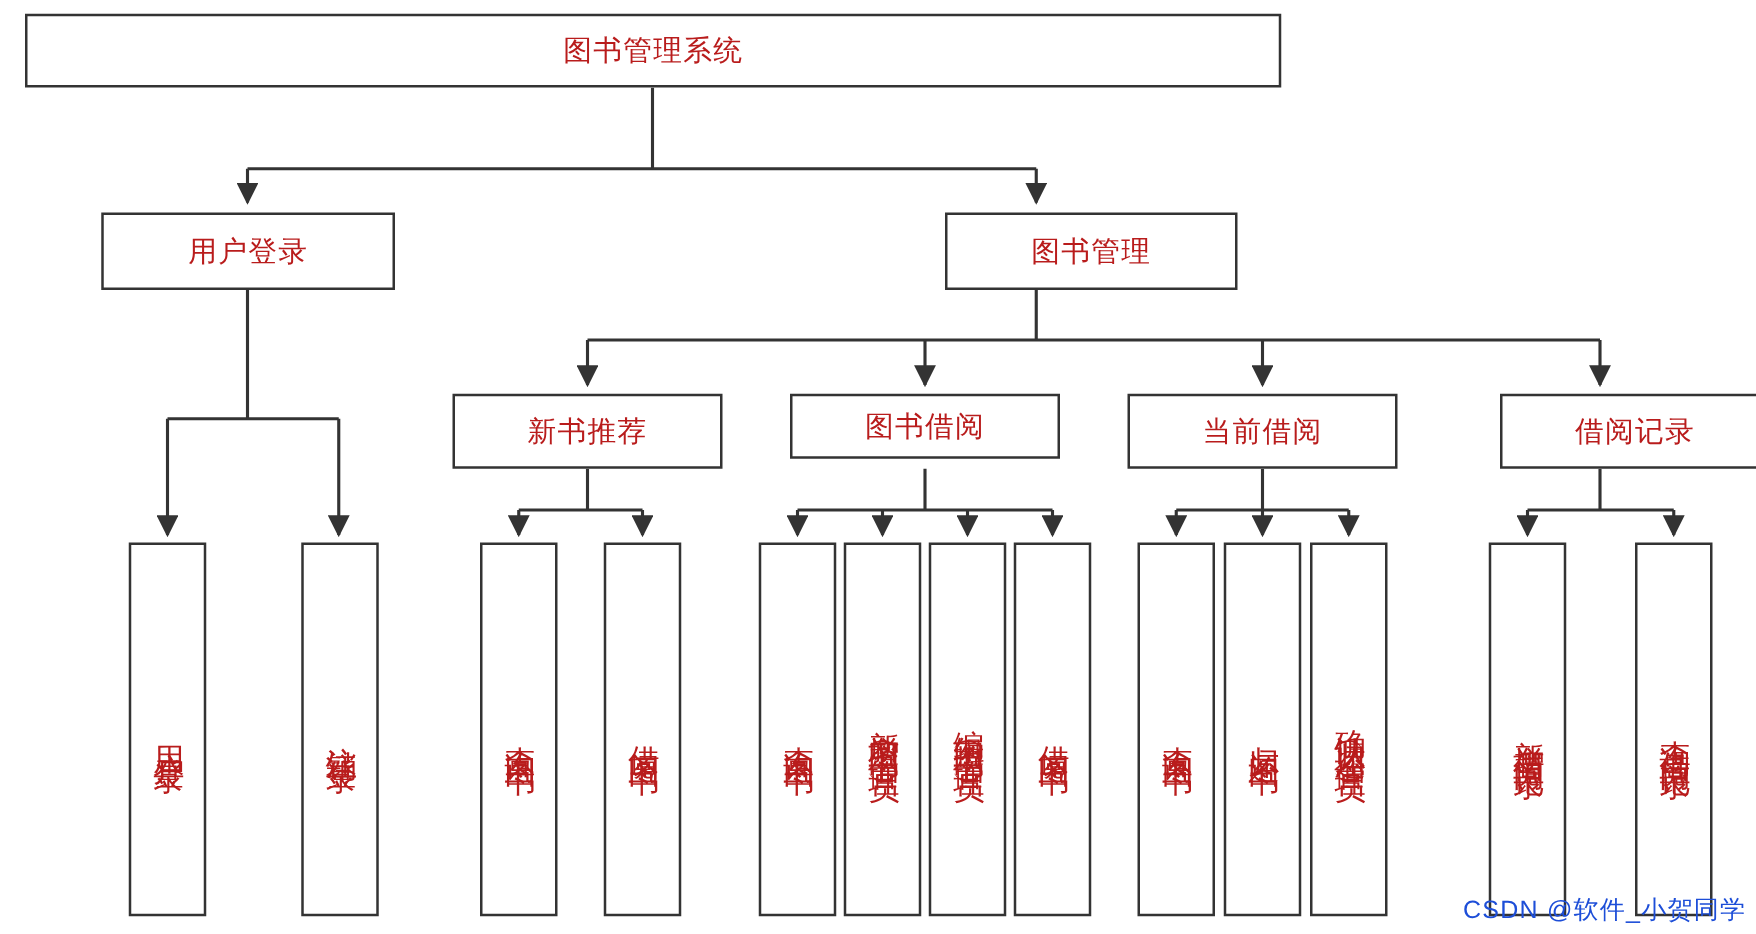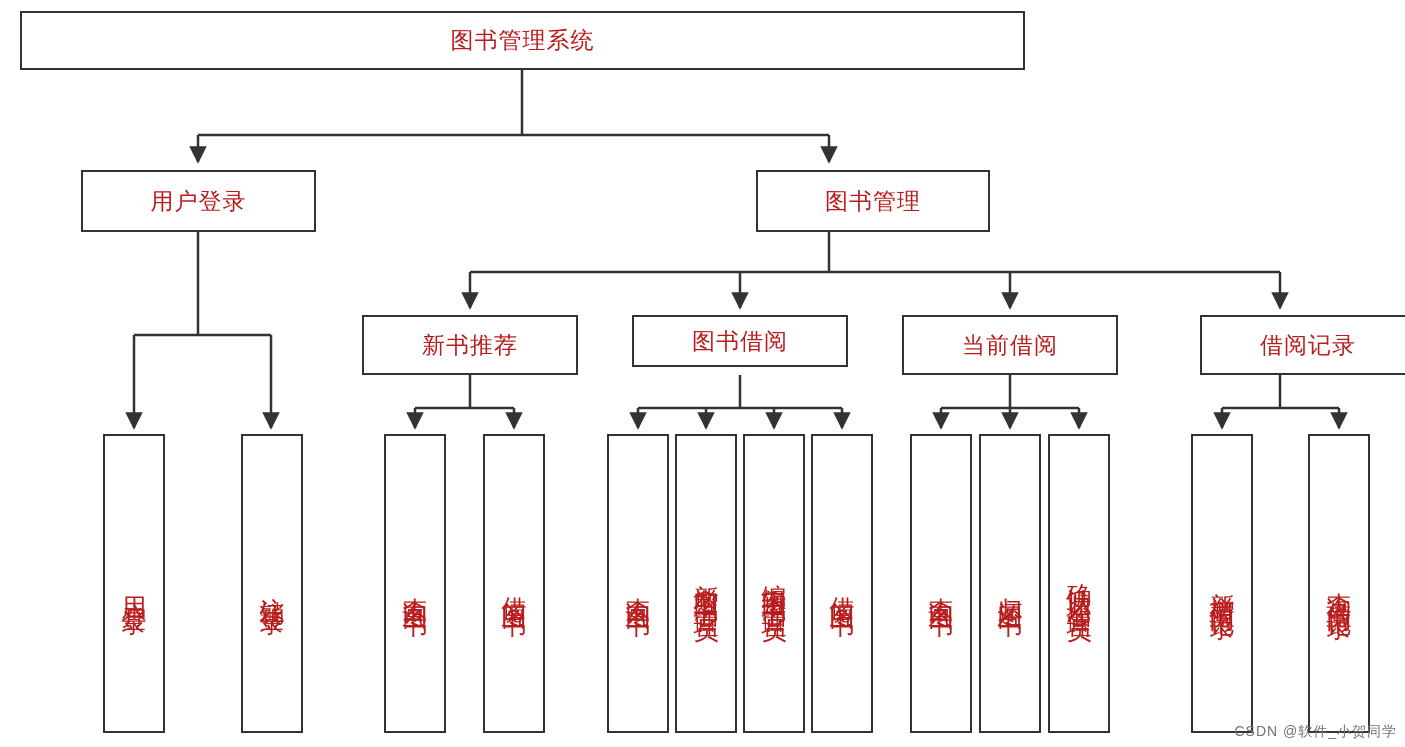--- a/index.html
+++ b/index.html
@@ -49,22 +49,22 @@
   }
   .node.vert .txt {
     writing-mode: vertical-rl;
     text-orientation: upright;
     display: block;
   }
   .watermark {
     position: absolute;
     right: 8px;
     bottom: 6px;
-    font-size: 14px;
-    color: #737373;
+    font-size: 20px;
+    color: #1d4ed8;
     letter-spacing: 1px;
     z-index: 3;
     white-space: nowrap;
   }
 </style>
 </head>
 <body>
 
 <div id="canvas">
 

